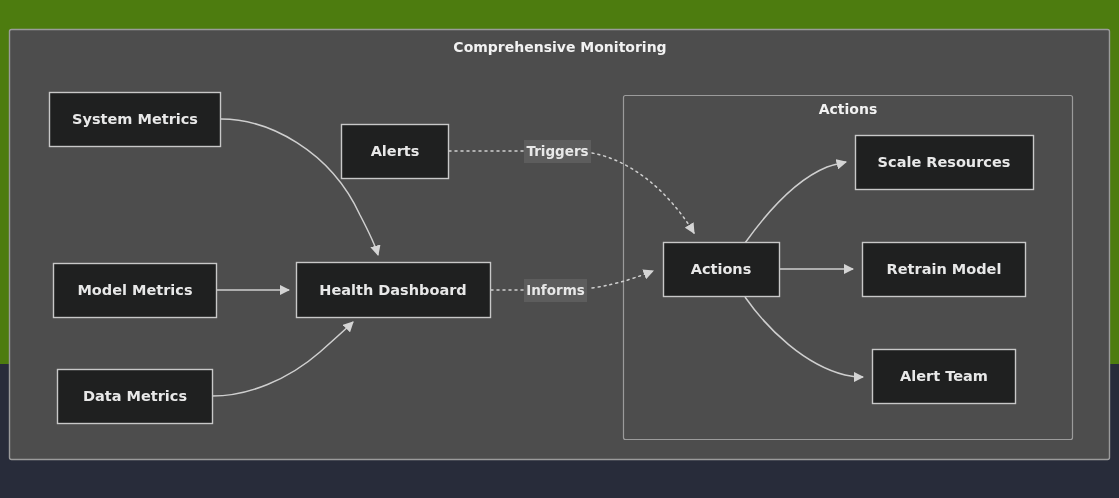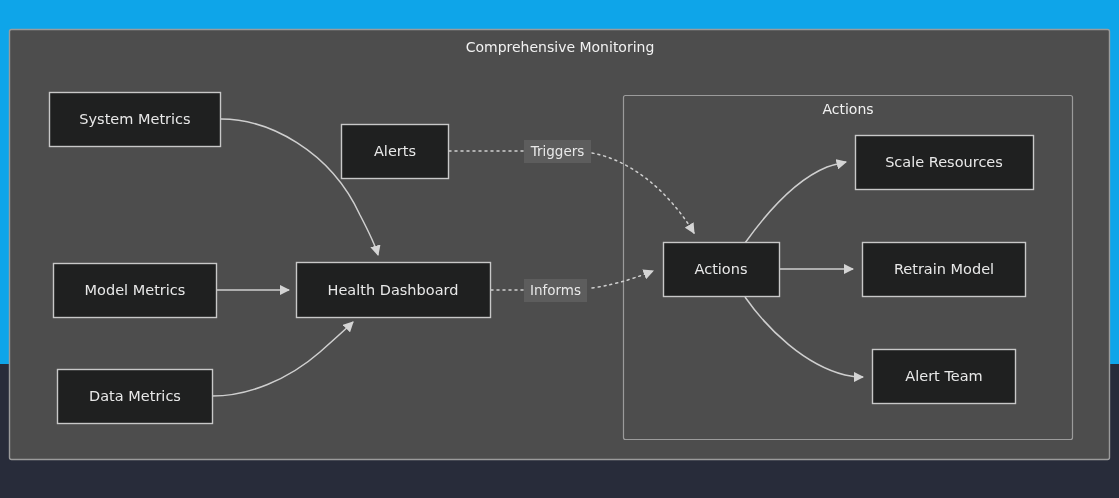--- a/index.html
+++ b/index.html
@@ -10,21 +10,22 @@
   body {
     width: 1119px;
     height: 498px;
     font-family: "DejaVu Sans", "Liberation Sans", sans-serif;
     overflow: hidden;
   }
   #stage {
     position: relative;
     width: 1119px;
     height: 364px;
-    background: #0ea5e9;
+    background: #4d7c0f;
+    font-weight: bold;
   }
   svg#diagram {
     display: block;
     width: 1119px;
     height: 498px;
   }
   .panel-rect {
     fill: #4d4d4d;
     stroke: #9b9b9b;
     stroke-width: 1.4;

